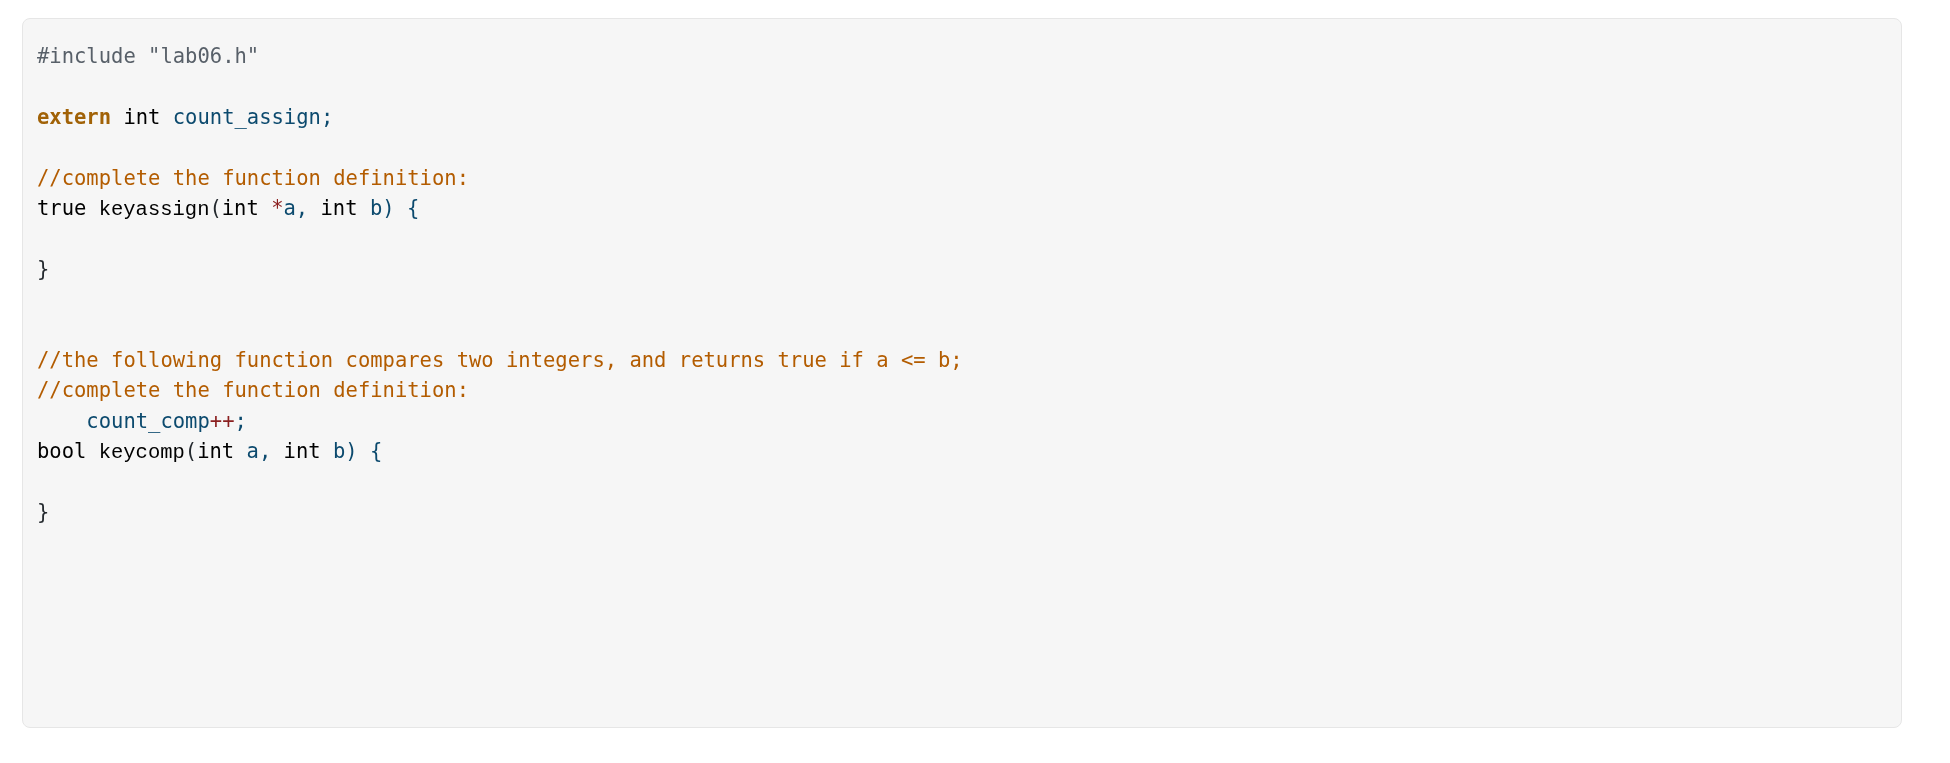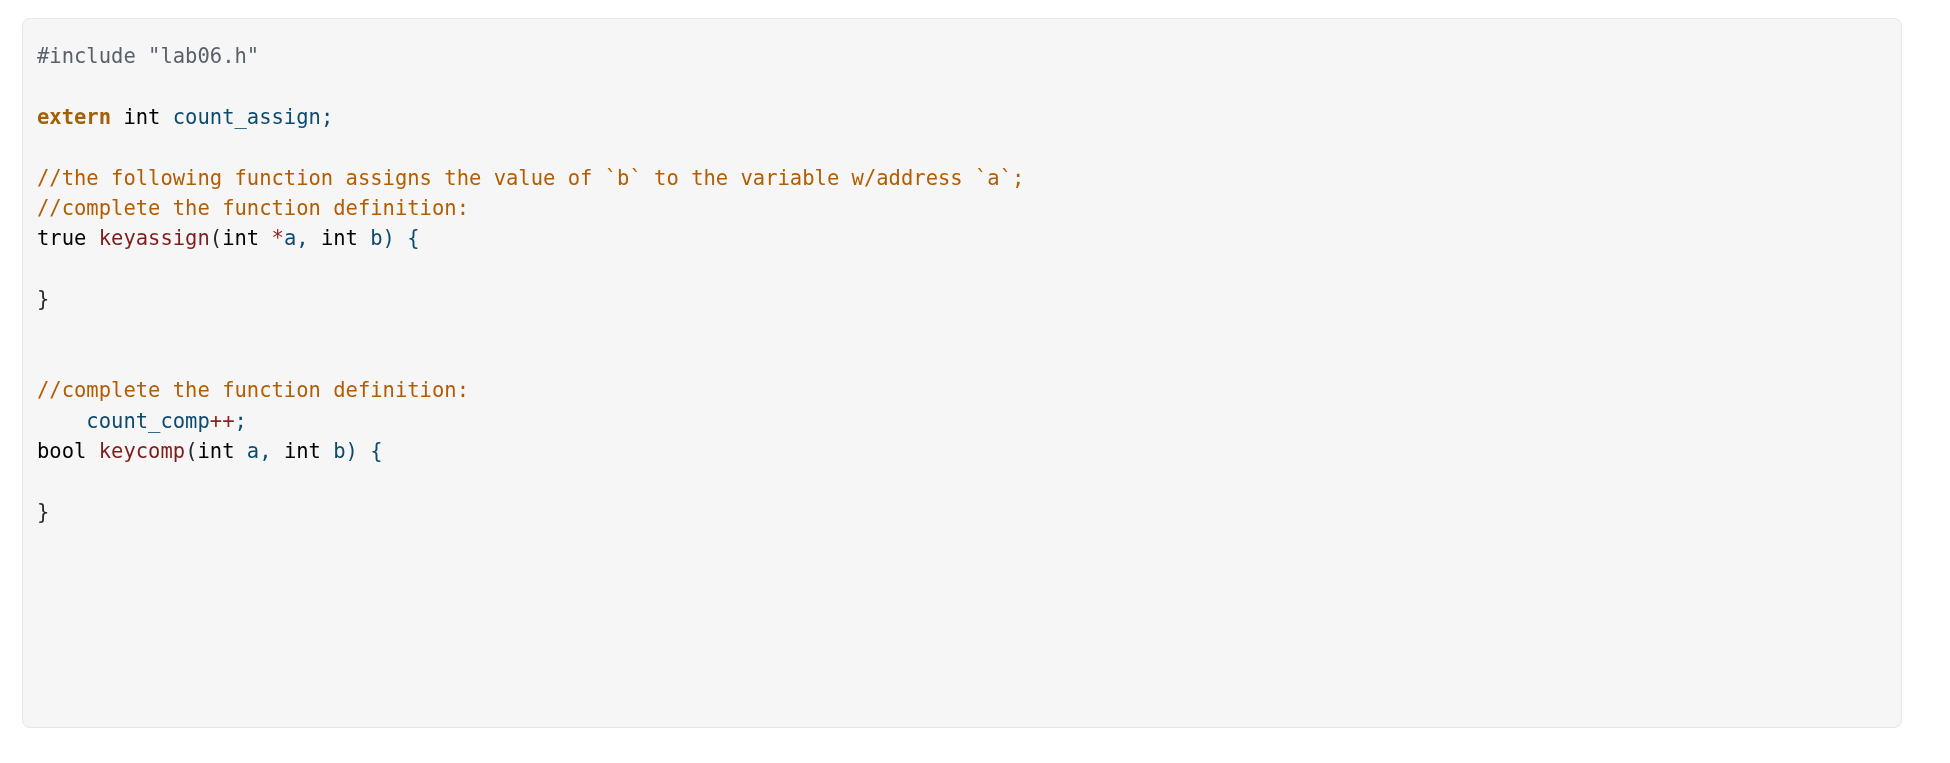--- a/index.html
+++ b/index.html
@@ -42,40 +42,40 @@
 
   .code-line.blank {
     height: 30.4px;
   }
 
   
   .tok-plain    { color: #0c4a6e; }
   .tok-preproc  { color: #586069; }
   .tok-keyword  { color: #a16207; font-weight: bold; }
   .tok-type     { color: #000000; }
-  .tok-func     { color: #7f1d1d; }
+  .tok-func     { color: #000000; font-family: Liberation Mono, monospace; }
   .tok-comment  { color: #b35c00; }
   .tok-op       { color: #8b2020; }
   .tok-punct    { color: #24292e; }
 </style>
 </head>
 <body>
 
 <div id="code-block">
   <div id="code-content">
       <div class="code-line"><span class="tok-preproc">#include "lab06.h"</span></div>
       <div class="code-line blank">&nbsp;</div>
       <div class="code-line"><span class="tok-keyword">extern</span><span class="tok-plain"> </span><span class="tok-type">int</span><span class="tok-plain"> count_assign;</span></div>
       <div class="code-line blank">&nbsp;</div>
-      <div class="code-line"><span class="tok-comment">//the following function assigns the value of `b` to the variable w/address `a`;</span></div>
       <div class="code-line"><span class="tok-comment">//complete the function definition:</span></div>
       <div class="code-line"><span class="tok-type">true</span><span class="tok-plain"> </span><span class="tok-func">keyassign</span><span class="tok-punct">(</span><span class="tok-type">int</span><span class="tok-plain"> </span><span class="tok-op">*</span><span class="tok-plain">a, </span><span class="tok-type">int</span><span class="tok-plain"> b) {</span></div>
       <div class="code-line blank">&nbsp;</div>
       <div class="code-line"><span class="tok-punct">}</span></div>
       <div class="code-line blank">&nbsp;</div>
       <div class="code-line blank">&nbsp;</div>
+      <div class="code-line"><span class="tok-comment">//the following function compares two integers, and returns true if a &lt;= b;</span></div>
       <div class="code-line"><span class="tok-comment">//complete the function definition:</span></div>
       <div class="code-line"><span class="tok-plain">    count_comp</span><span class="tok-op">++</span><span class="tok-plain">;</span></div>
       <div class="code-line"><span class="tok-type">bool</span><span class="tok-plain"> </span><span class="tok-func">keycomp</span><span class="tok-punct">(</span><span class="tok-type">int</span><span class="tok-plain"> a, </span><span class="tok-type">int</span><span class="tok-plain"> b) {</span></div>
       <div class="code-line blank">&nbsp;</div>
       <div class="code-line"><span class="tok-punct">}</span></div>
     </div>
 </div>
 
 </body></html>

